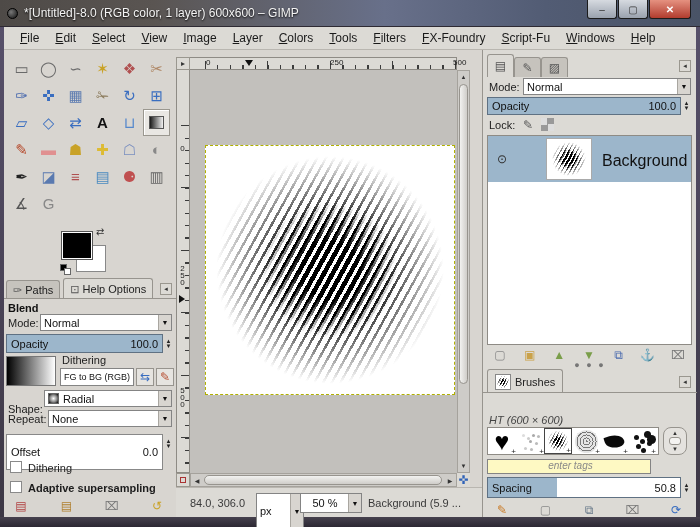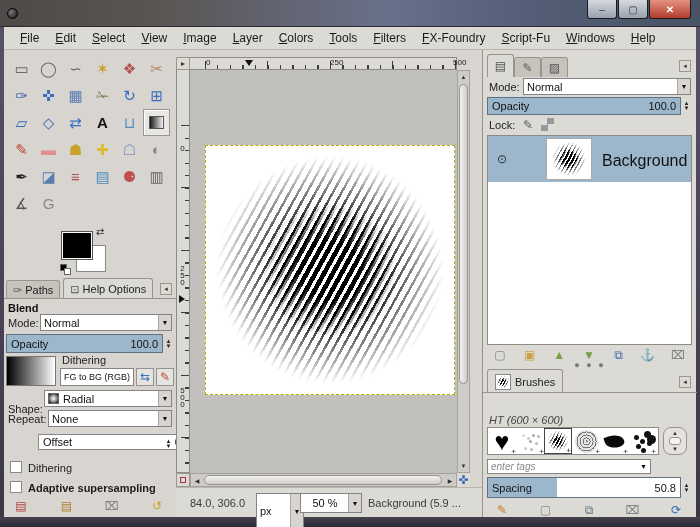--- a/index.html
+++ b/index.html
@@ -138,32 +138,33 @@
   .b-dots .shape{width:3px;height:3px;background:#aaa;border-radius:50%;
     box-shadow:6px 2px 0 #bbb,-5px 7px 0 #ccc,3px -6px 0 #aaa,-2px -3px 0 #ccc,8px -5px 0 #bbb,-7px -6px 0 #ddd,1px 8px 0 #bbb;}
   .b-ht .shape{position:absolute;inset:1px;--t:1px;--T:1.8px;--p:3px;}
   .b-web .shape{width:23px;height:23px;border-radius:50%;background:repeating-radial-gradient(circle,#777 0 1px,#e4e4e4 1px 3px);}
   .b-leaf .shape{width:19px;height:13px;background:#0a0a0a;border-radius:5% 95% 45% 95%;transform:rotate(-18deg);}
   .b-splat .shape{width:5px;height:5px;background:#111;border-radius:50%;
     box-shadow:5px -7px 0 1px #111,-4px 5px 0 #111,7px 2px 0 #111,-6px -4px 0 #111,1px 9px 0 #111,9px -2px 0 2px #111;}
   .brush-scroll{position:absolute;left:180px;top:377px;width:24px;height:28px;border:1px solid #97948e;border-radius:8px;background:#e4e2de;
     display:flex;flex-direction:column;align-items:center;justify-content:space-between;font-size:6px;color:#333;padding:2px 0;}
   .brush-scroll .bsthumb{width:12px;height:8px;border:1px solid #97948e;border-radius:3px;background:#f4f3f1;}
-  .tags-box{left:4px;top:409px;width:164px;height:15px;background:#ffffff;font-style:italic;color:#888;font-size:10px;}
+  .tags-box{left:4px;top:409px;width:164px;height:15px;background:#fef9c3;font-style:italic;color:#888;font-size:10px;flex-direction:column;}
   .spacing-sld{left:4px;top:427px;width:194px;height:21px;}
   .spacing-sld .fill{width:36%;}
   .br-buttons{position:absolute;left:8px;top:452px;width:196px;display:flex;justify-content:space-between;}
 </style>
 </head>
 <body>
 
 <div class="win">
 
   <div class="titlebar">
     <span class="app-dot"></span>
+    <span class="title-text">*[Untitled]-8.0 (RGB color, 1 layer) 600x600 – GIMP</span>
     <span class="winbtns">
       <span class="wbtn">–</span>
       <span class="wbtn">▢</span>
       <span class="wbtn close">✕</span>
     </span>
   </div>
 
   <div class="menubar">
       <span class="menu-item">File</span>
       <span class="menu-item">Edit</span>
@@ -343,21 +344,21 @@
       <span>Radial</span>
       <span class="arw">▼</span>
     </div>
 
     <span class="lbl" style="left:4px;top:363px;">Repeat:</span>
     <div class="combo" style="left:44px;top:360px;width:124px;height:17px;">
       <span>None</span>
       <span class="arw">▼</span>
     </div>
 
-    <div class="sld" style="left:2px;top:384px;width:157px;height:16px;border-color:#888;margin-left:32px;">
+    <div class="sld" style="left:2px;top:384px;width:157px;height:36px;border-color:#888;">
       <span class="lab">Offset</span>
       <span class="val">0.0</span>
     </div>
     <span class="spin" style="left:160px;top:384px;height:20px;">
         <span>▲</span>
         <span>▼</span>
       </span>
 
     <span class="chk" style="left:6px;top:411px;"></span>
     <span class="lbl" style="left:24px;top:412px;">Dithering</span>

